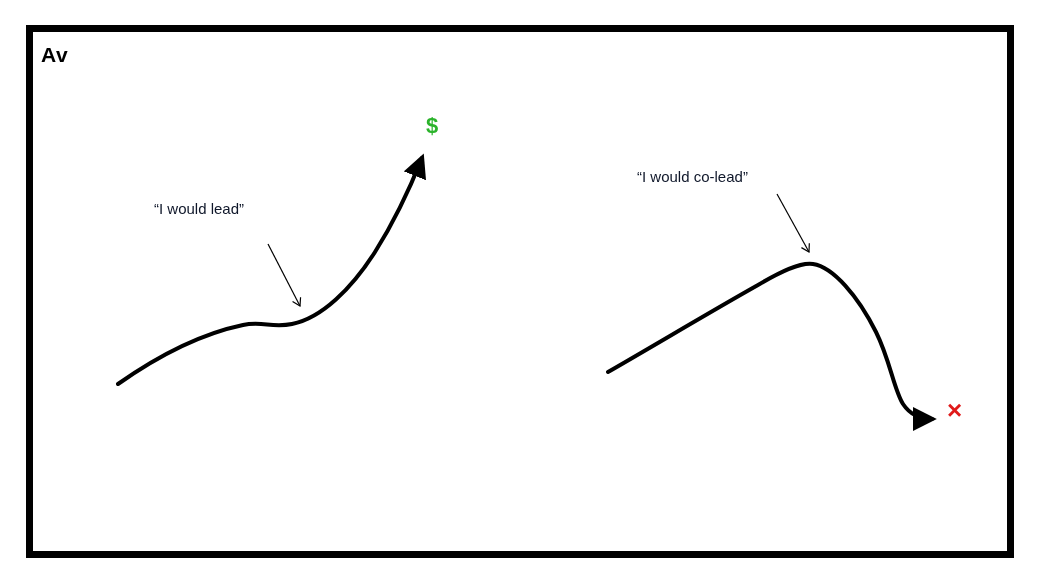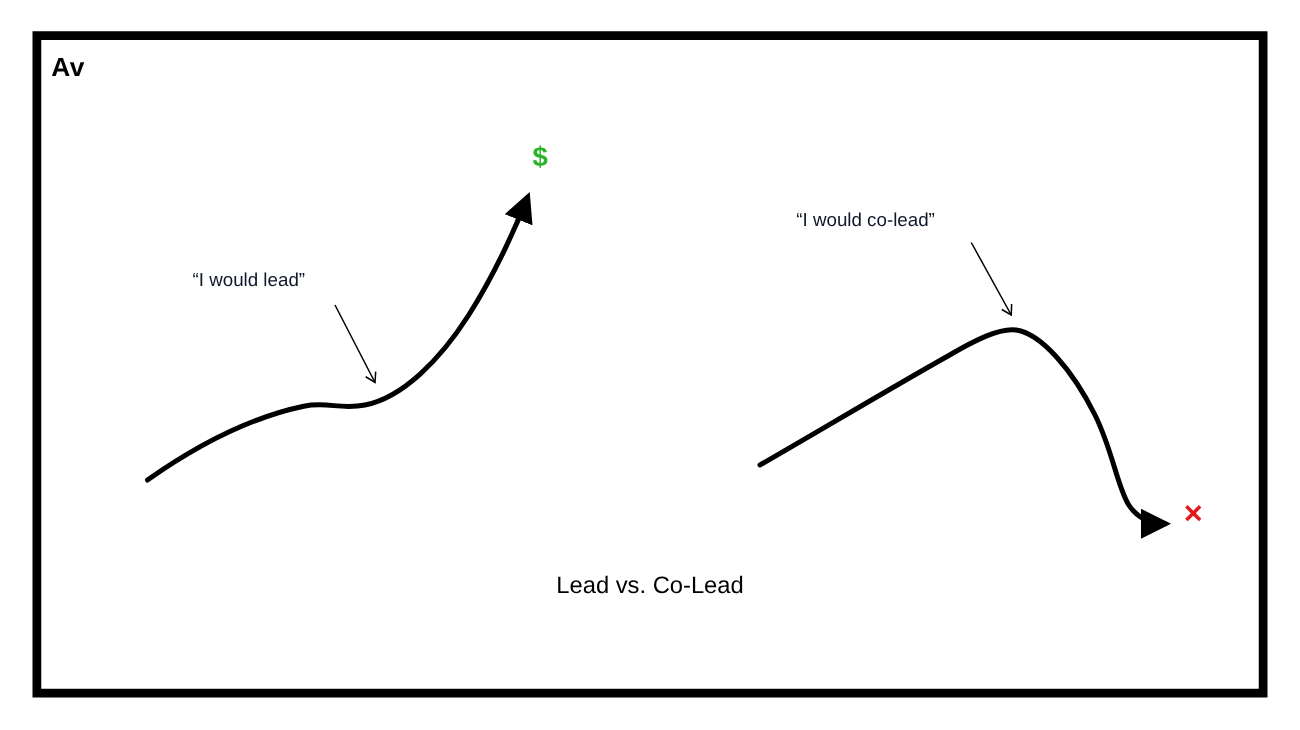--- a/index.html
+++ b/index.html
@@ -41,21 +41,21 @@
     width: 1040px;
     height: 584px;
     pointer-events: none;
   }
   .annotation-label {
     position: absolute;
     font-size: 15px;
     color: #0f172a;
     white-space: nowrap;
   }
-  .label-lead   { left: 154px; top: 216px; }
+  .label-lead   { left: 154px; top: 200px; }
   .label-colead { left: 637px; top: 168px; }
   .outcome-symbol {
     position: absolute;
     font-weight: bold;
     white-space: nowrap;
   }
   .dollar {
     left: 426px;
     top: 113px;
     font-size: 22px;
@@ -116,15 +116,14 @@
   </svg>
 
   <div class="annotation-label label-lead">“I would lead”</div>
 
   <div class="annotation-label label-colead">“I would co-lead”</div>
 
   <div class="outcome-symbol dollar">$</div>
 
   <div class="outcome-symbol xmark">×</div>
 
-  <div class="caption">Lead vs. Co-Lead</div>
 
 </div>
 
 </body></html>

